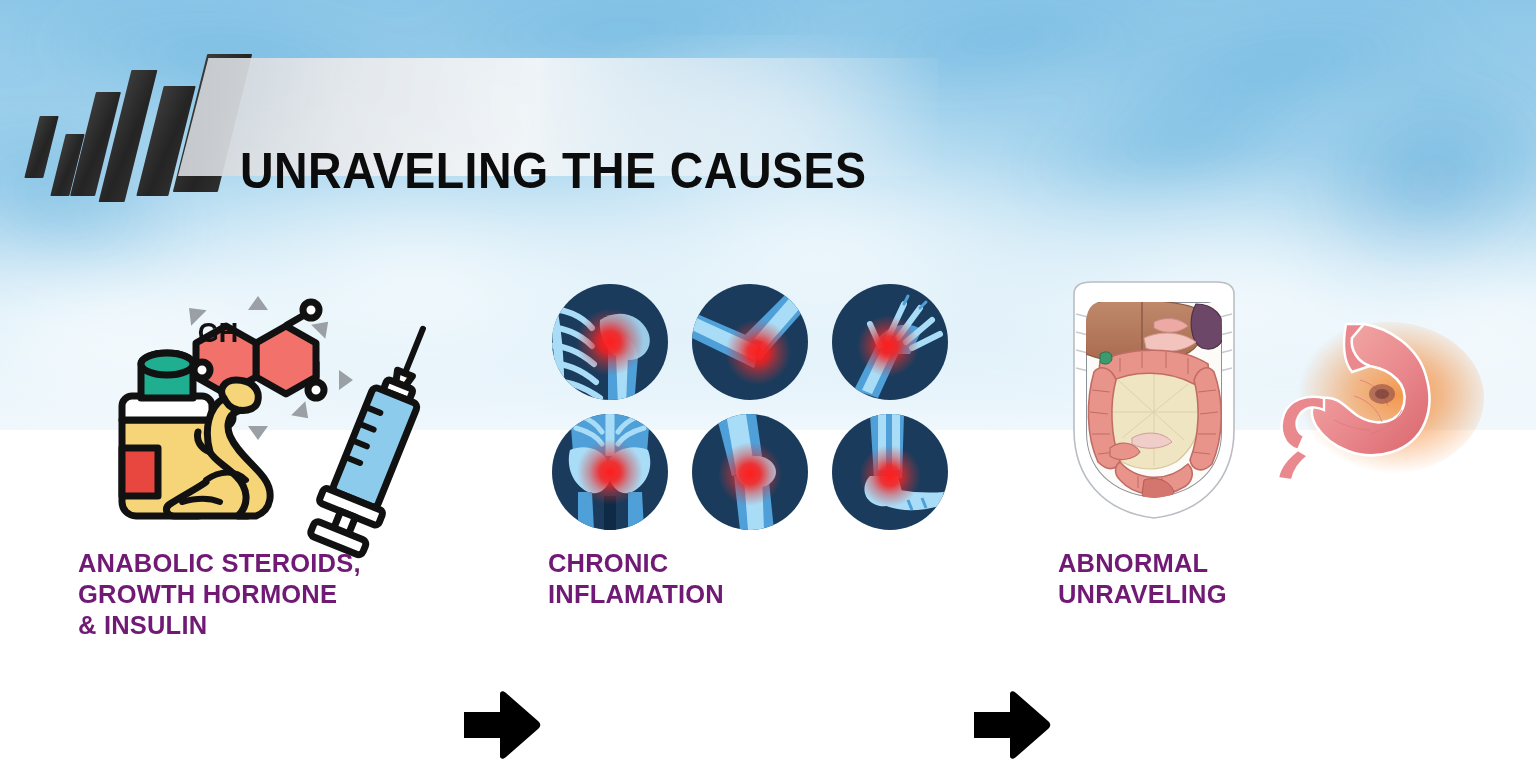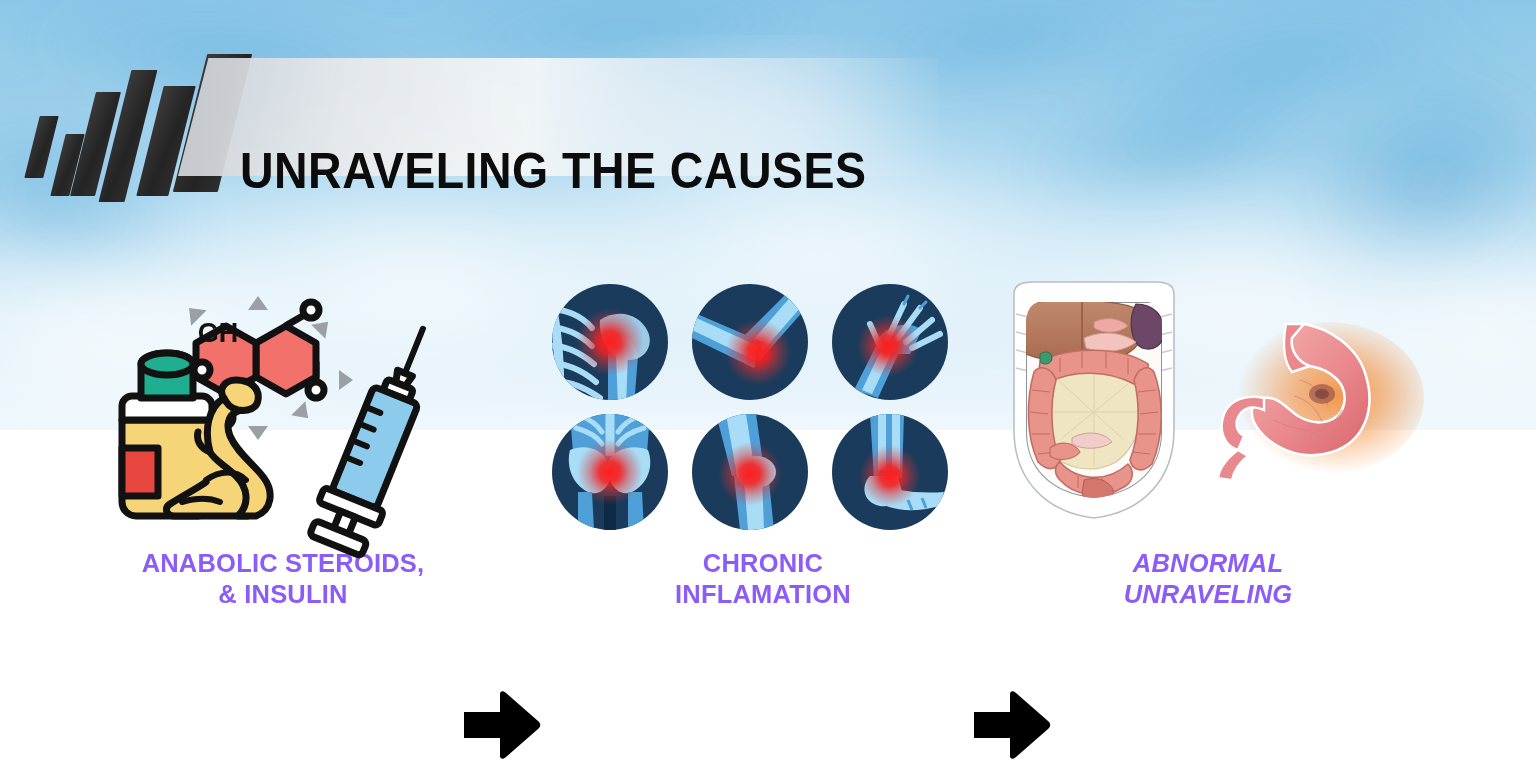--- a/index.html
+++ b/index.html
@@ -29,26 +29,26 @@
   .title { position:absolute; left:240px; top:96px; font-size:50px; font-weight:700;
            letter-spacing:0.5px; color:#0c0c0c;
            font-family:"Liberation Sans Narrow","Liberation Sans",sans-serif;
            transform:scaleX(0.93); transform-origin:left center; white-space:nowrap; }
 
   
   .flow { position:absolute; left:0; top:280px; width:1340px; height:400px; }
 
   .node { position:absolute; top:0; }
   .node-art { position:relative; height:260px; }
-  .node-label { text-align:center; font-size:25.5px; font-weight:800; line-height:1.22;
-                color:#8b5cf6; letter-spacing:0.2px; margin-top:8px; }
+  .node-label { text-align:left; font-size:25.5px; font-weight:800; line-height:1.22;
+                color:#701a75; letter-spacing:0.2px; margin-top:8px; }
 
   .n1 { left:78px; width:410px; }
   .n2 { left:548px; width:430px; }
-  .n3 { left:998px; width:420px;font-style:italic; }
+  .n3 { left:1058px; width:420px; }
 
   
   .arrow { position:absolute; top:410px; }
   .a1 { left:462px; }
   .a2 { left:972px; }
 
   
   svg { display:block; overflow:visible; }
 </style>
 </head>
@@ -238,20 +238,21 @@
               <rect x="272" y="258" width="56" height="16" rx="5" fill="#ffffff"></rect>
             </g>
           </g>
 
           <text x="140" y="62" text-anchor="middle" font-family="Liberation Sans, sans-serif" font-size="27" font-weight="700" fill="#111111" id="gh-text">GH</text>
         </svg>
       </div>
 
       <div class="node-label">
         <div>ANABOLIC STEROIDS,</div>
+        <div>GROWTH HORMONE</div>
         <div>&amp; INSULIN</div>
       </div>
     </div>
 
     <div class="arrow a1">
       <svg width="80" height="70" viewBox="0 0 80 70">
         <path d="M2,22 L38,22 L38,4 C38,1 41,0 44,3 L76,31 C79,34 79,36 76,39 L44,67 C41,70 38,69 38,66 L38,48 L2,48 Z" fill="#000000"></path>
       </svg>
     </div>
 

